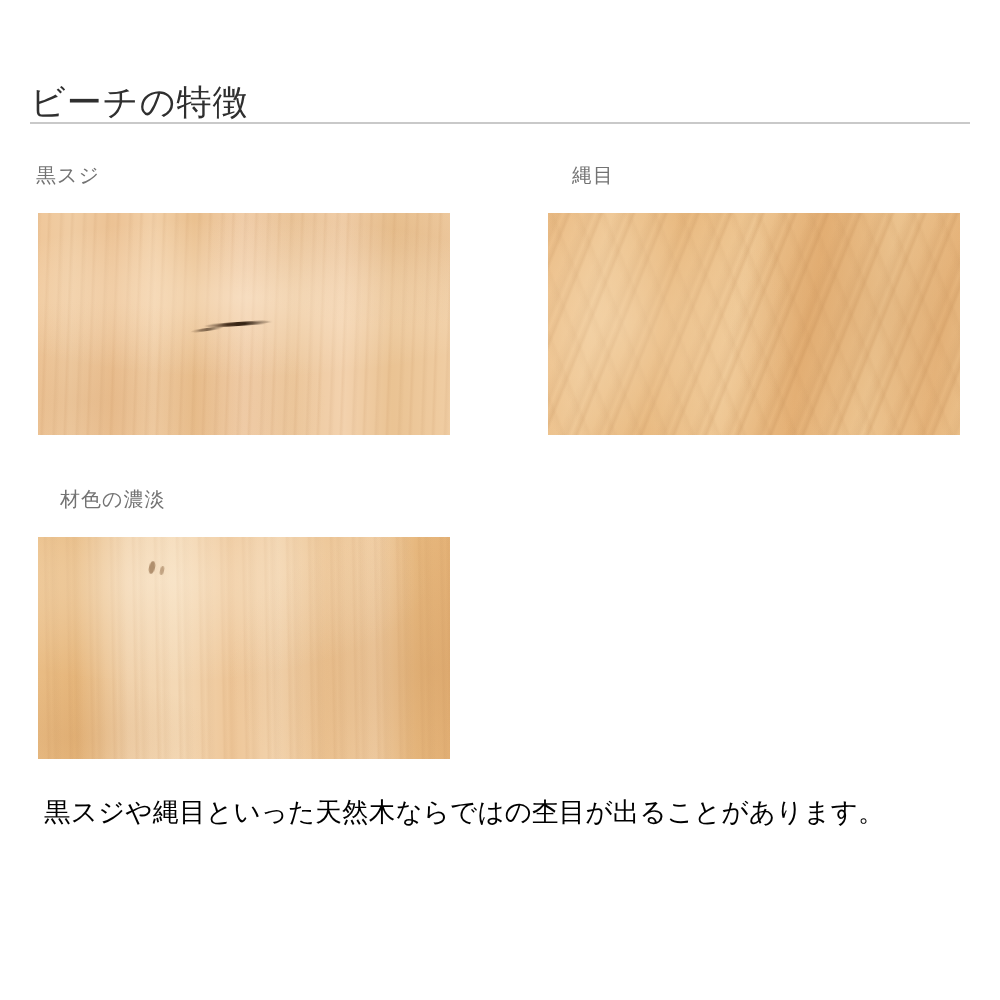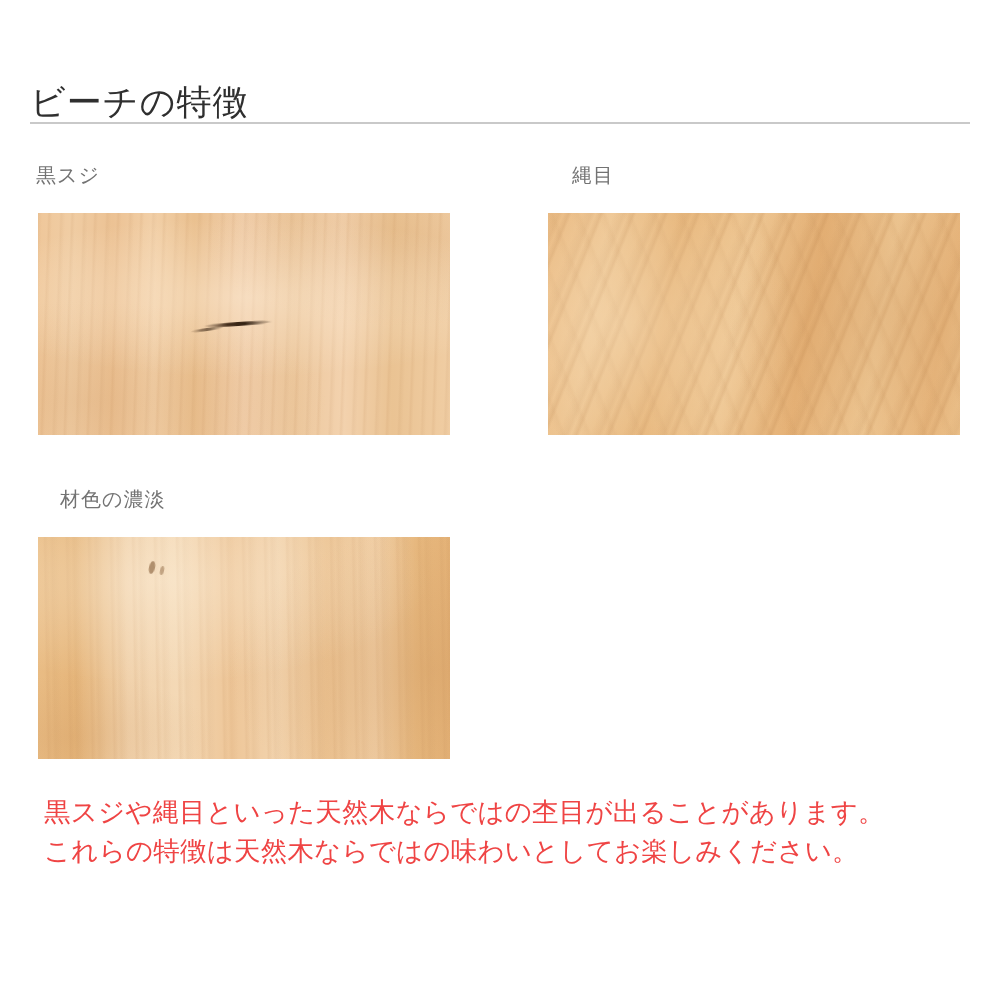--- a/index.html
+++ b/index.html
@@ -206,21 +206,21 @@
 
   
   .caption {
     position: absolute;
     left: 44px;
     top: 793px;
     width: 930px;
     font-size: 26.5px;
     line-height: 39px;
     letter-spacing: 0.2px;
-    color: #ef4444;
+    color: #000000;
   }
   .caption p {
     margin: 0;
     white-space: nowrap;
   }
 </style>
 </head>
 <body>
 
 <div class="page">
@@ -249,16 +249,15 @@
   <div class="swatch swatch-3">
     <div class="wood-base w3-base"></div>
     <div class="grain w3-lines"></div>
     <div class="wood-base w3-soft"></div>
     <div class="knot"></div>
     <div class="knot k2"></div>
   </div>
 
   <div class="caption">
     <p>黒スジや縄目といった天然木ならではの杢目が出ることがあります。</p>
-    <p>これらの特徴は天然木ならではの味わいとしてお楽しみください。</p>
   </div>
 
 </div>
 
 </body></html>

